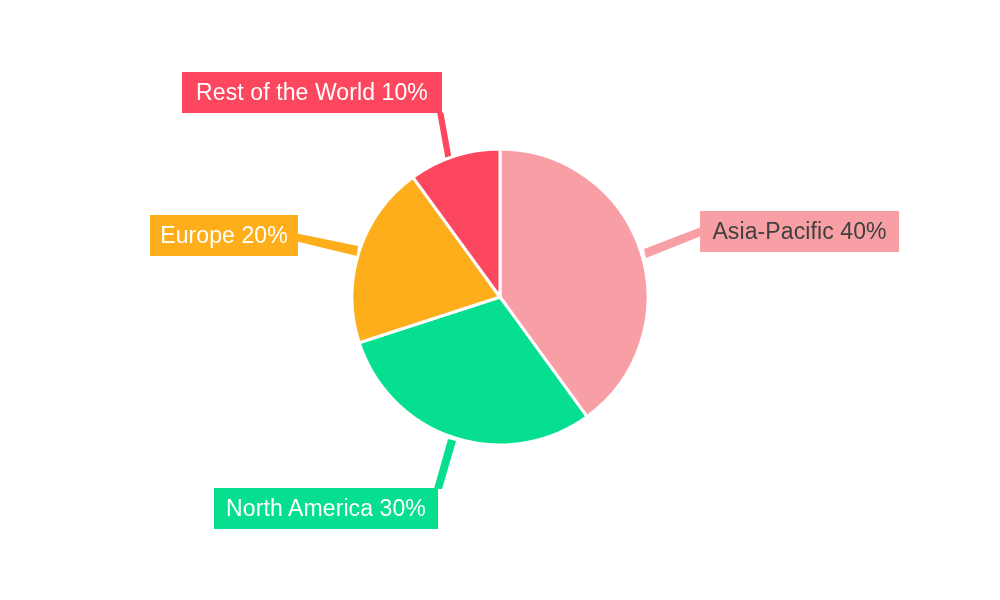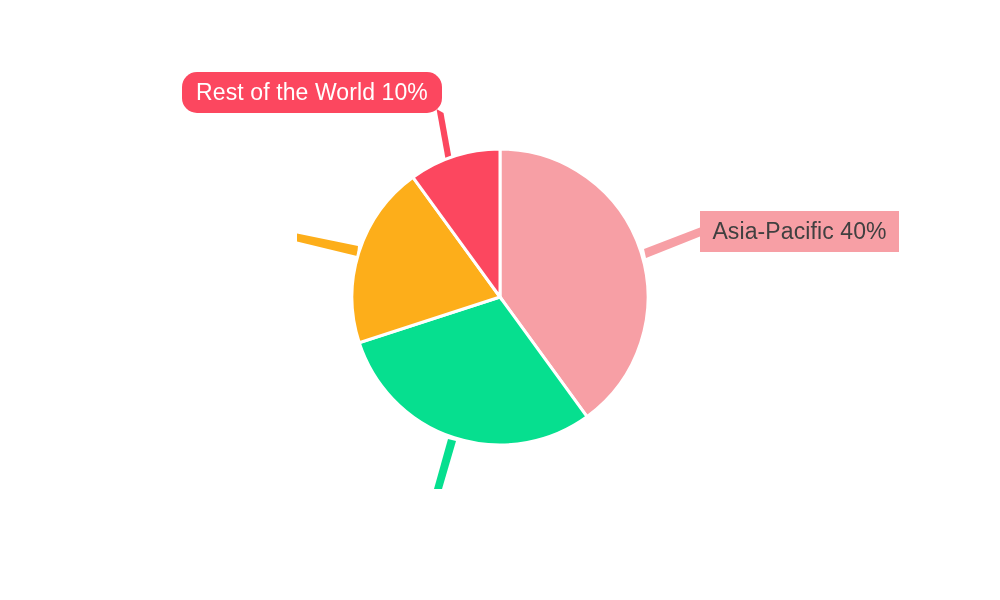--- a/index.html
+++ b/index.html
@@ -37,21 +37,20 @@
     letter-spacing: 0.1px;
     white-space: nowrap;
     box-sizing: border-box;
     padding: 0 10px;
   }
   #label-rest-of-the-world {
     left: 182px;
     top: 72px;
     width: 260px;
     height: 41px;
-    border-radius: 15px;
   }
   #label-europe {
     left: 150px;
     top: 215px;
     width: 148px;
     height: 41px;
   }
   #label-asia-pacific {
     left: 700px;
     top: 211px;
@@ -82,17 +81,19 @@
     <g>
       <path d="M 500 297 L 500.00 149.00 A 148 148 0 0 1 586.99 416.73 Z" fill="#f79fa5" stroke="#ffffff" stroke-width="3"></path>
       <path d="M 500 297 L 586.99 416.73 A 148 148 0 0 1 359.24 342.73 Z" fill="#06df8f" stroke="#ffffff" stroke-width="3"></path>
       <path d="M 500 297 L 359.24 342.73 A 148 148 0 0 1 413.01 177.27 Z" fill="#fdae1a" stroke="#ffffff" stroke-width="3"></path>
       <path d="M 500 297 L 413.01 177.27 A 148 148 0 0 1 500.00 149.00 Z" fill="#fc475f" stroke="#ffffff" stroke-width="3"></path>
     </g>
   </svg>
 
   <div class="slice-label" id="label-rest-of-the-world" style="background: rgb(252, 71, 95); color: rgb(255, 255, 255);">Rest of the World 10%</div>
 
+  <div class="slice-label" id="label-europe" style="background: rgb(253, 174, 26); color: rgb(255, 255, 255);">Europe 20%</div>
 
   <div class="slice-label" id="label-asia-pacific" style="background: rgb(247, 159, 165); color: #404040;">Asia-Pacific 40%</div>
 
+  <div class="slice-label" id="label-north-america" style="background: rgb(6, 223, 143); color: rgb(255, 255, 255);">North America 30%</div>
 
 </div>
 
 </body></html>

